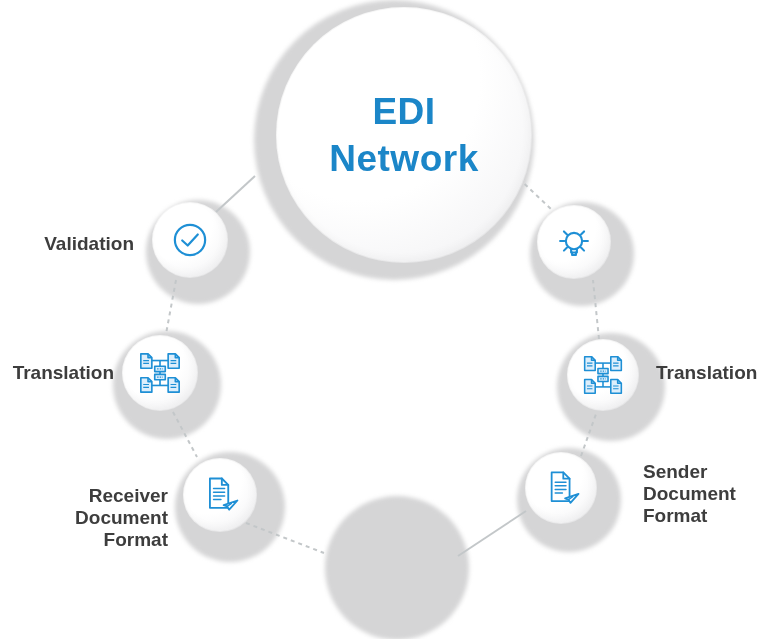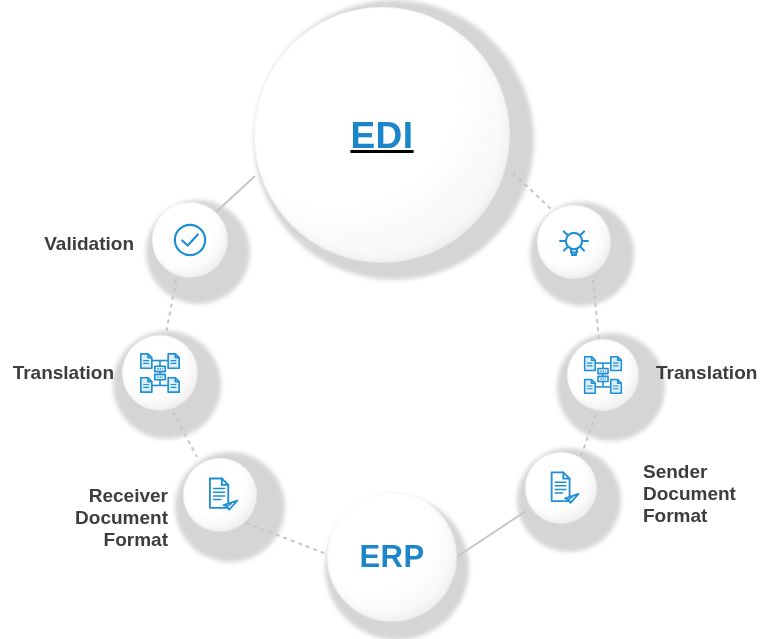--- a/index.html
+++ b/index.html
@@ -52,29 +52,27 @@
       <line x1="246" y1="523" x2="324" y2="553" stroke-dasharray="4 4"></line>
       <line x1="458" y1="556" x2="526" y2="511"></line>
       <line x1="581" y1="456" x2="596" y2="414" stroke-dasharray="4 4"></line>
       <line x1="599" y1="339" x2="593" y2="280" stroke-dasharray="4 4"></line>
       <line x1="513" y1="173" x2="553" y2="211" stroke-dasharray="4 4"></line>
     </g>
   </svg>
 
   <div class="node-layer">
 
-    <div class="circle" style="left:254px;top:7px;width:256px;height:256px;text-decoration:underline;">
+    <div class="circle" style="left:276px;top:7px;width:256px;height:256px;">
       <div class="hub-text">
         <div>EDI</div>
+        <div>Network</div>
       </div>
     </div>
 
-    <div class="circle" style="left:327px;top:492px;width:130px;height:130px;">
-      <div class="erp-text">ERP</div>
-    </div>
 
     <div class="circle" style="left:152px;top:202px;width:76px;height:76px;">
       <span class="icon">
         <svg width="44" height="44" viewBox="0 0 48 48" fill="none" stroke="#1e8fd5" stroke-width="2.4" stroke-linecap="round" stroke-linejoin="round">
           <circle cx="24" cy="24" r="16.5"></circle>
           <polyline points="15.5,24.5 21.5,30 32.5,18"></polyline>
         </svg>
       </span>
     </div>
 

